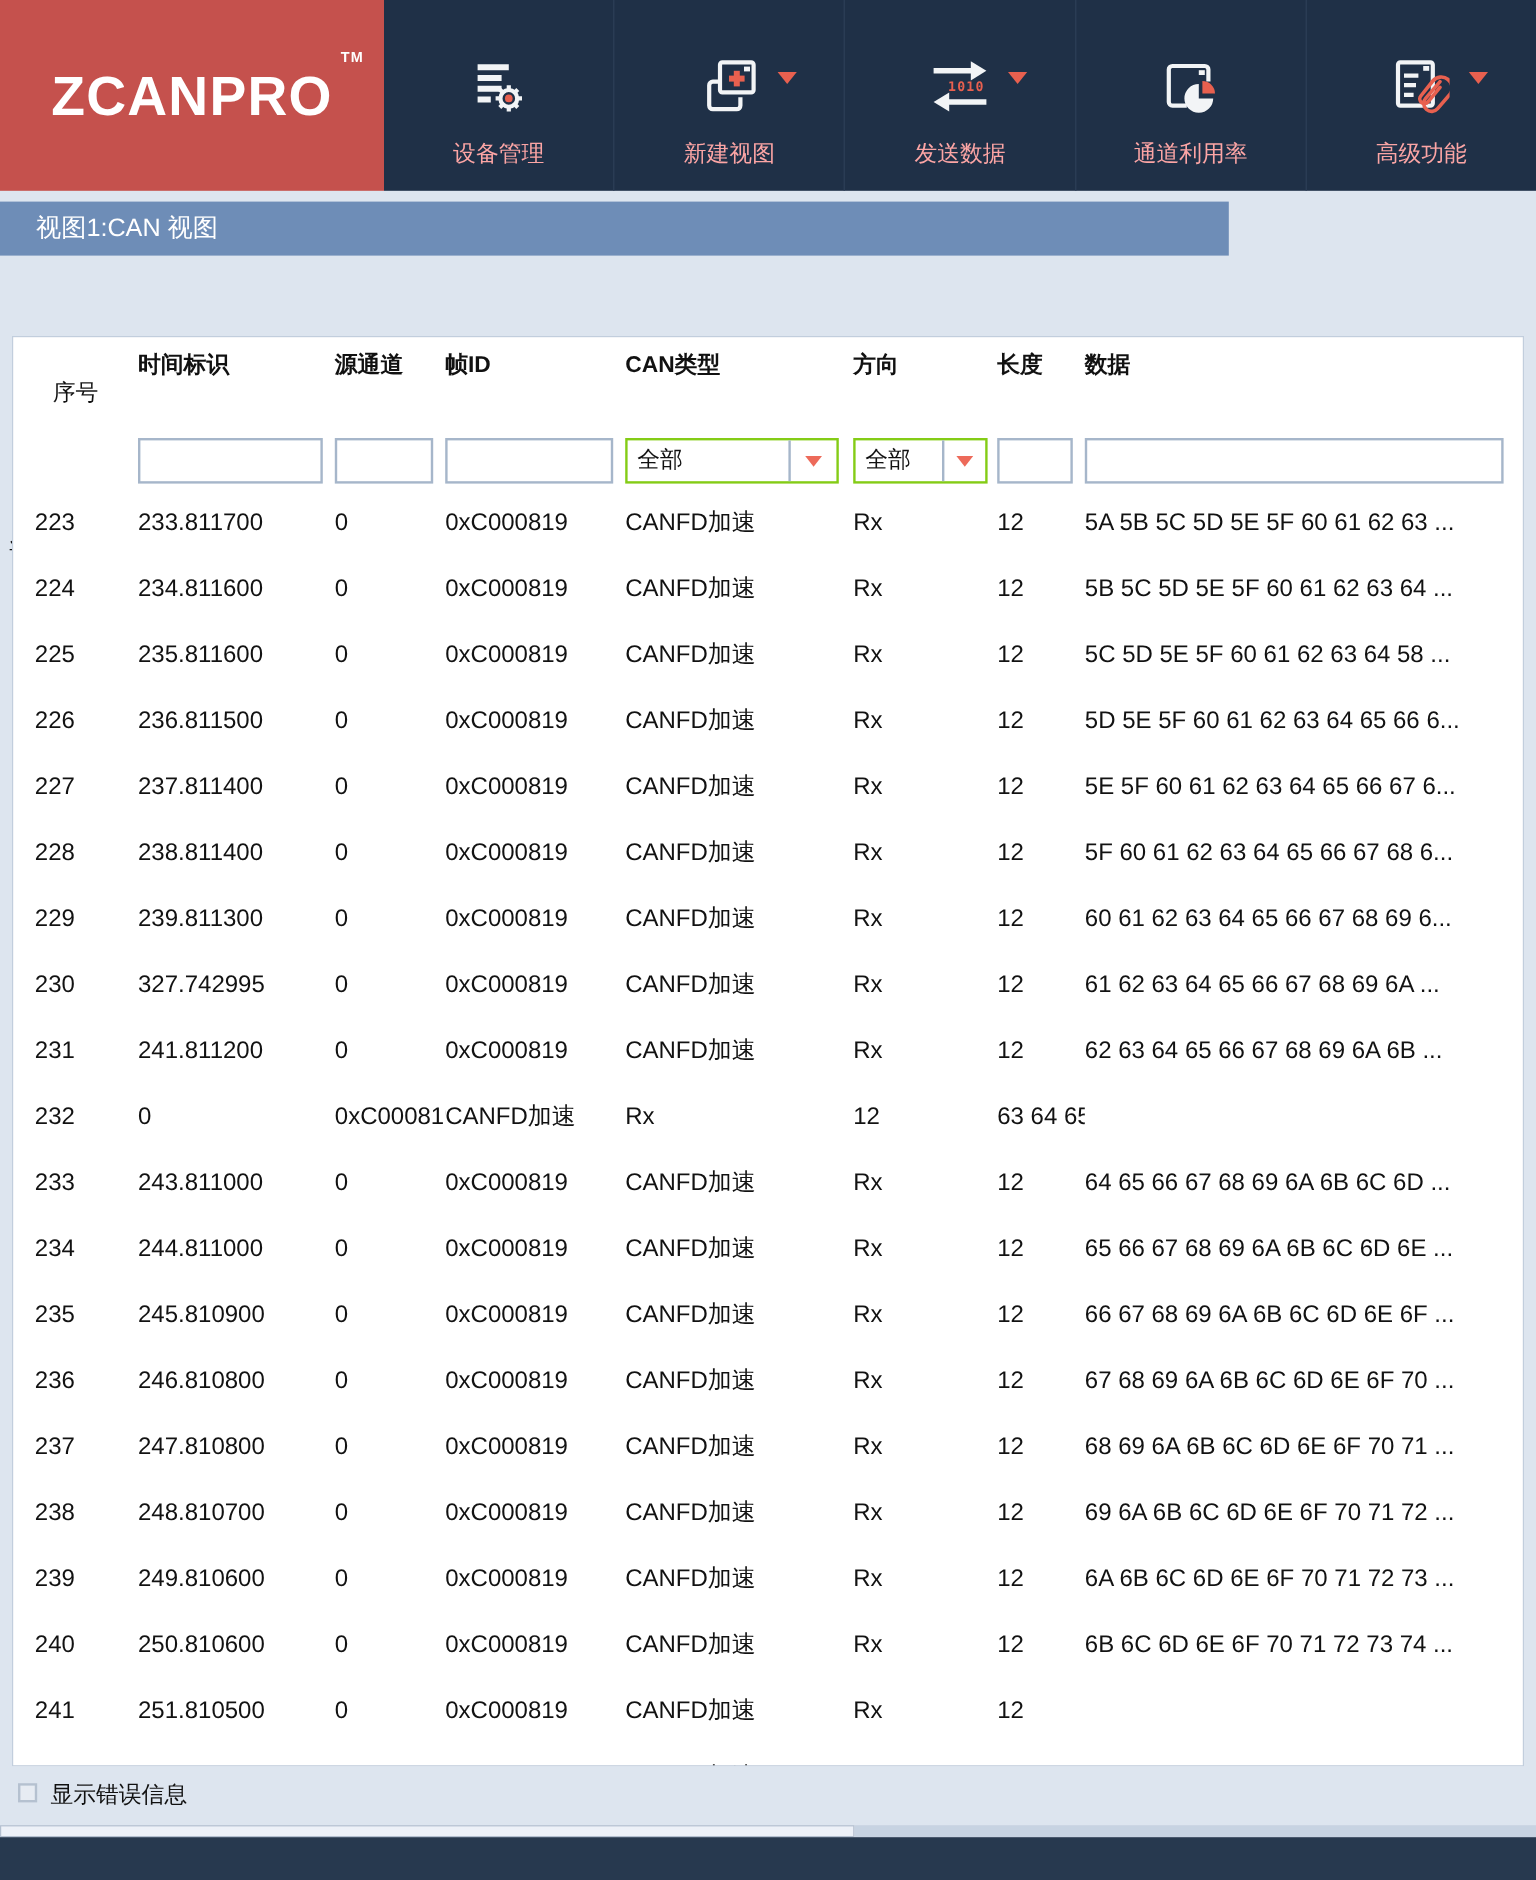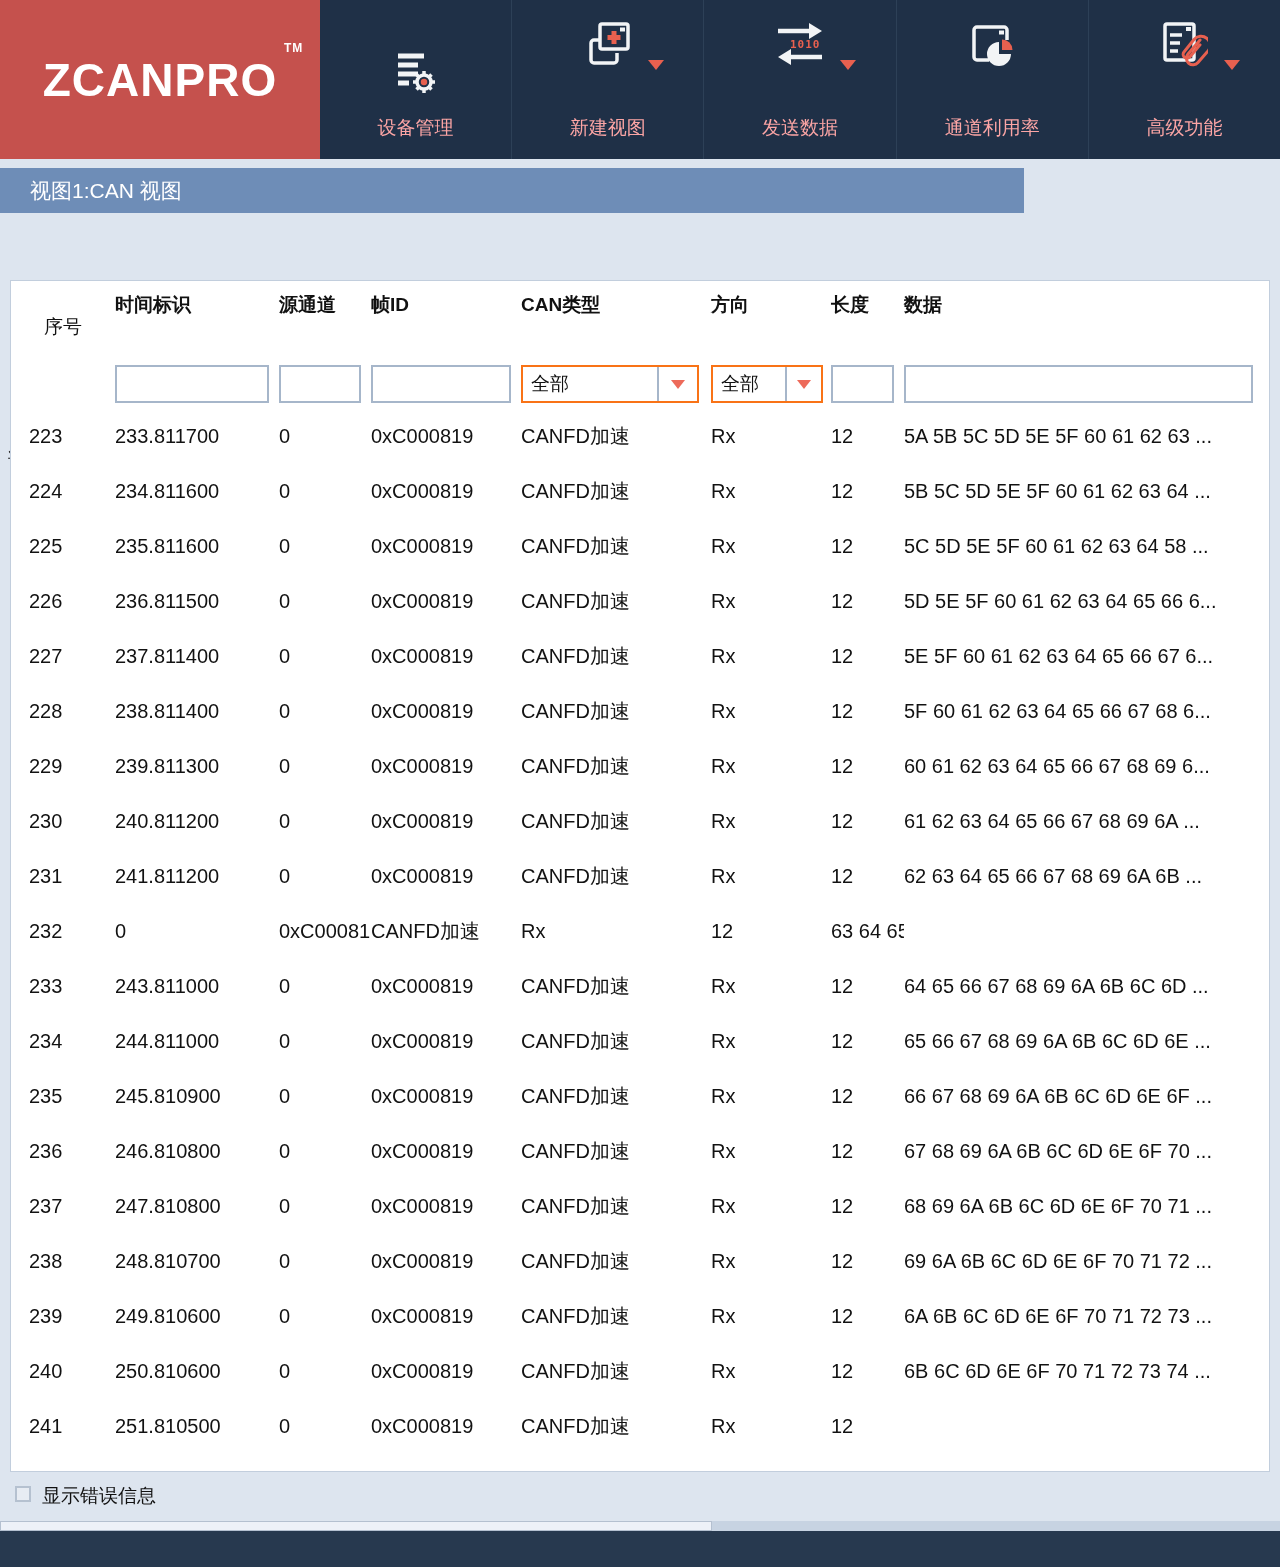--- a/index.html
+++ b/index.html
@@ -16,21 +16,21 @@
     width:320px; height:159px; background:#c5514d; color:#fff;
     display:flex; align-items:center; justify-content:center;
   }
   .logo-text { font-size:46px; font-weight:bold; letter-spacing:1px; position:relative; }
   .logo-tm { position:absolute; right:-26px; top:-12px; font-size:12px; font-weight:bold; }
   .nav { flex:1; background:#1f3047; display:flex; }
   .nav-item {
     flex:1; position:relative; display:flex; flex-direction:column;
     align-items:center; justify-content:flex-end; padding-bottom:18px; cursor:pointer;
   }
-  .nav-item + .nav-item { border-left:1px solid #2d4057;gap:28px; }
+  .nav-item + .nav-item { border-left:1px solid #2d4057; }
   .nav-icon { height:58px; display:flex; align-items:center; justify-content:center; margin-bottom:14px; }
   .nav-label { color:#fca5a5; font-size:19px; white-space:nowrap; }
   .nav-caret {
     position:absolute; left:calc(50% + 40px); top:60px; width:0; height:0;
     border-left:8px solid transparent; border-right:8px solid transparent;
     border-top:10px solid #e8604f;
   }
 
   
   .view-titlebar {
@@ -86,21 +86,21 @@
   .thead { padding-top:8px; }
   .th-label { font-size:19px; color:#111; height:32px; line-height:32px; white-space:nowrap;font-weight:bold; }
   .th-seq { display:flex; align-items:center; font-size:19px; padding-left:15px; height:76px; }
   .filter-row-cell { height:44px; }
   .f-input {
     width:calc(100% - 10px); height:38px; border:2px solid #a6b6ca; background:#fff;
     font-size:19px; font-family:inherit; padding:0 6px; outline:none;
   }
   .f-input.wide { width:calc(100% - 2px); }
   .f-select {
-    height:38px; border:2px solid #f97316; background:#fff; display:flex; cursor:pointer;
+    height:38px; border:2px solid #84cc16; background:#fff; display:flex; cursor:pointer;
   }
   .f-select .sel-text { flex:1; font-size:19px; line-height:34px; padding-left:8px; }
   .f-select .sel-arrow {
     width:40px; border-left:2px solid #a6b6ca; display:flex; align-items:center; justify-content:center;
   }
   .sel-cantype { width:calc(100% - 12px); }
   .sel-dir { width:calc(100% - 8px); }
   .sel-dir .sel-arrow { width:36px; }
 
   .tbody { }
@@ -345,21 +345,21 @@
         <span>0</span>
         <span>0xC000819</span>
         <span>CANFD加速</span>
         <span>Rx</span>
         <span>12</span>
         <span>60 61 62 63 64 65 66 67 68 69 6...</span>
       </div>
 
       <div class="trow grid-cols">
         <span>230</span>
-        <span>240.811200</span>
+        <span>327.742995</span>
         <span>0</span>
         <span>0xC000819</span>
         <span>CANFD加速</span>
         <span>Rx</span>
         <span>12</span>
         <span>61 62 63 64 65 66 67 68 69 6A ...</span>
       </div>
 
       <div class="trow grid-cols">
         <span>231</span>

